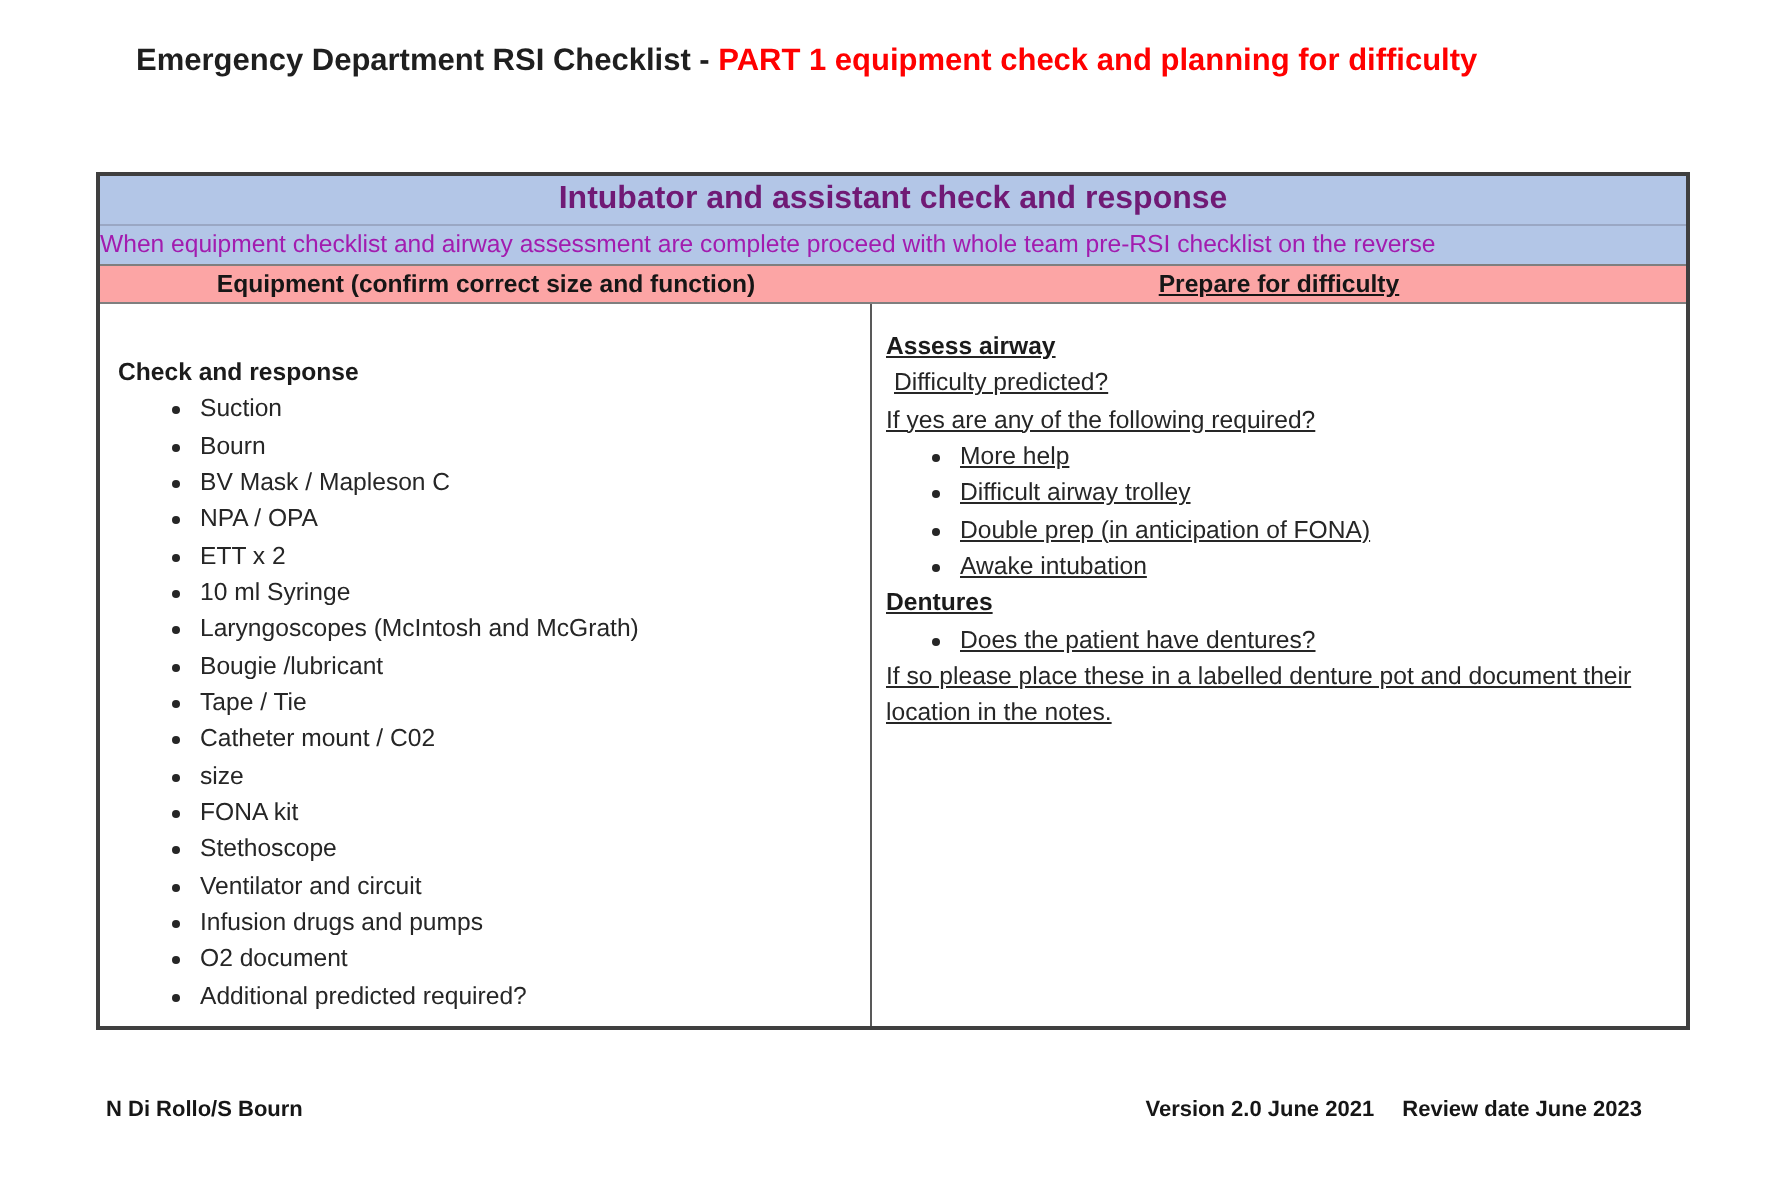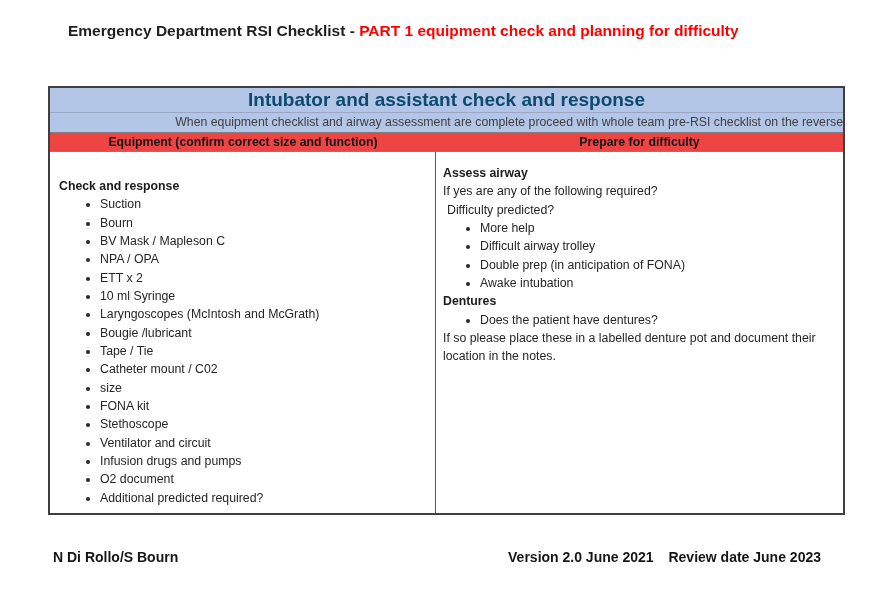--- a/index.html
+++ b/index.html
@@ -33,48 +33,48 @@
     display: flex;
     flex-direction: column;
     background: #ffffff;
   }
   .row-header {
     background: #B3C6E7;
     height: 24px;
     line-height: 24px;
     text-align: center;
     font-weight: 700;
-    font-size: 19px;
-    color: #0c4a6e;
+    font-size: 16px;
+    color: #701a75;
   }
   .row-subheader {
     background: #B3C6E7;
     height: 20px;
     line-height: 18px;
-    text-align: right;
+    text-align: left;
     font-size: 12.3px;
-    color: #404040;
+    color: #a21caf;
     border-top: 1px solid #9aa7c4;
   }
   .row-colheads {
     display: flex;
-    background: #ef4444;
+    background: #fca5a5;
     height: 20px;
     font-weight: 700;
     font-size: 12.3px;
     border-top: 1px solid #7f7f7f;
     border-bottom: 1px solid #7f7f7f;
     color: #161616;
   }
   .row-colheads .colhead {
     line-height: 18px;
     text-align: center;
   }
   .cell-left { width: 386px; }
-  .cell-right { flex: 1; }
+  .cell-right { flex: 1; text-decoration: underline; }
 
   .row-body {
     flex: 1;
     display: flex;
     background: #ffffff;
     font-size: 12.3px;
     color: #262626;
   }
   .row-body .cell-left {
     border-right: 1px solid #595959;
@@ -101,21 +101,21 @@
   .note { width: 380px; }
 
   .footer {
     position: absolute;
     left: 53px;
     right: 67px;
     top: 549px;
     display: flex;
     justify-content: space-between;
     font-weight: 700;
-    font-size: 14px;
+    font-size: 11px;
     color: #161616;
   }
   .footer-right span + span { margin-left: 11px; }
 </style>
 </head>
 <body>
 
 <div class="page">
 
   <div class="doc-title">
@@ -153,22 +153,22 @@
           <li>Stethoscope</li>
           <li>Ventilator and circuit</li>
           <li>Infusion drugs and pumps</li>
           <li>O2 document</li>
           <li>Additional predicted required?</li>
         </ul>
       </div>
 
       <div class="cell-right">
         <div class="bold-head">Assess airway</div>
+        <div class="line indent-sm">Difficulty predicted?</div>
         <div class="line">If yes are any of the following required?</div>
-        <div class="line indent-sm">Difficulty predicted?</div>
         <ul>
           <li>More help</li>
           <li>Difficult airway trolley</li>
           <li>Double prep (in anticipation of FONA)</li>
           <li>Awake intubation</li>
         </ul>
         <div class="bold-head dentures-gap">Dentures</div>
         <ul>
           <li>Does the patient have dentures?</li>
         </ul>

